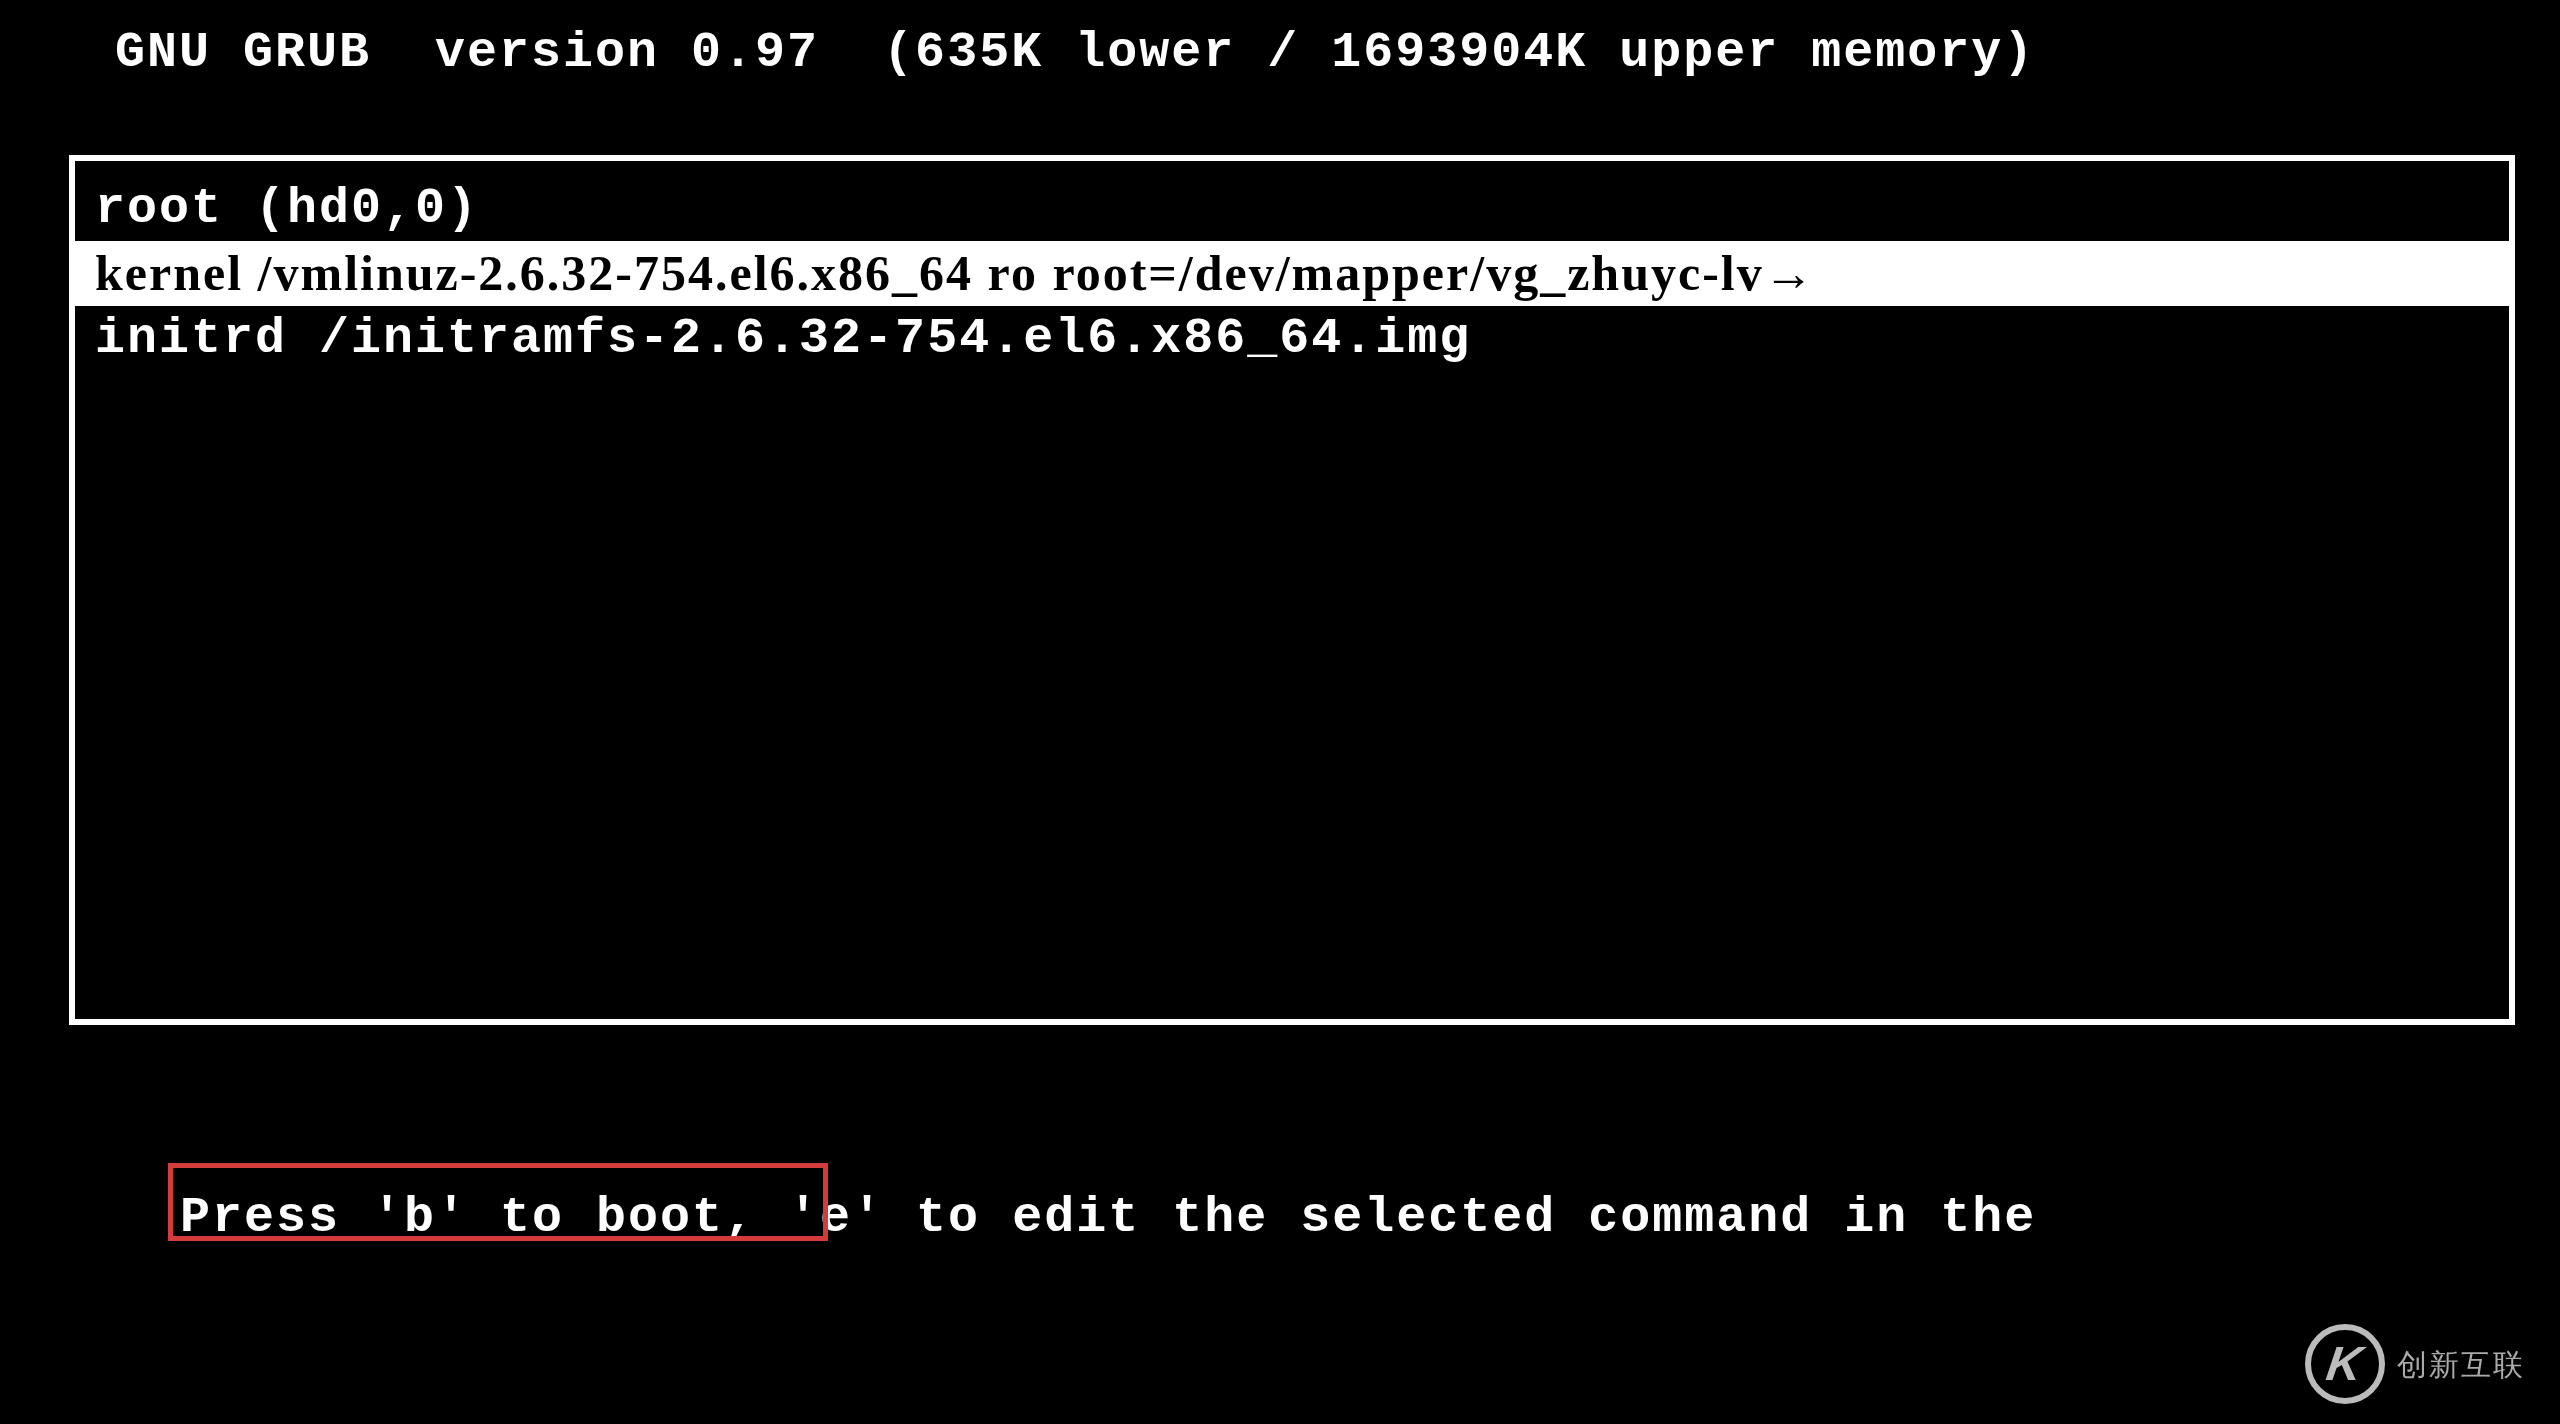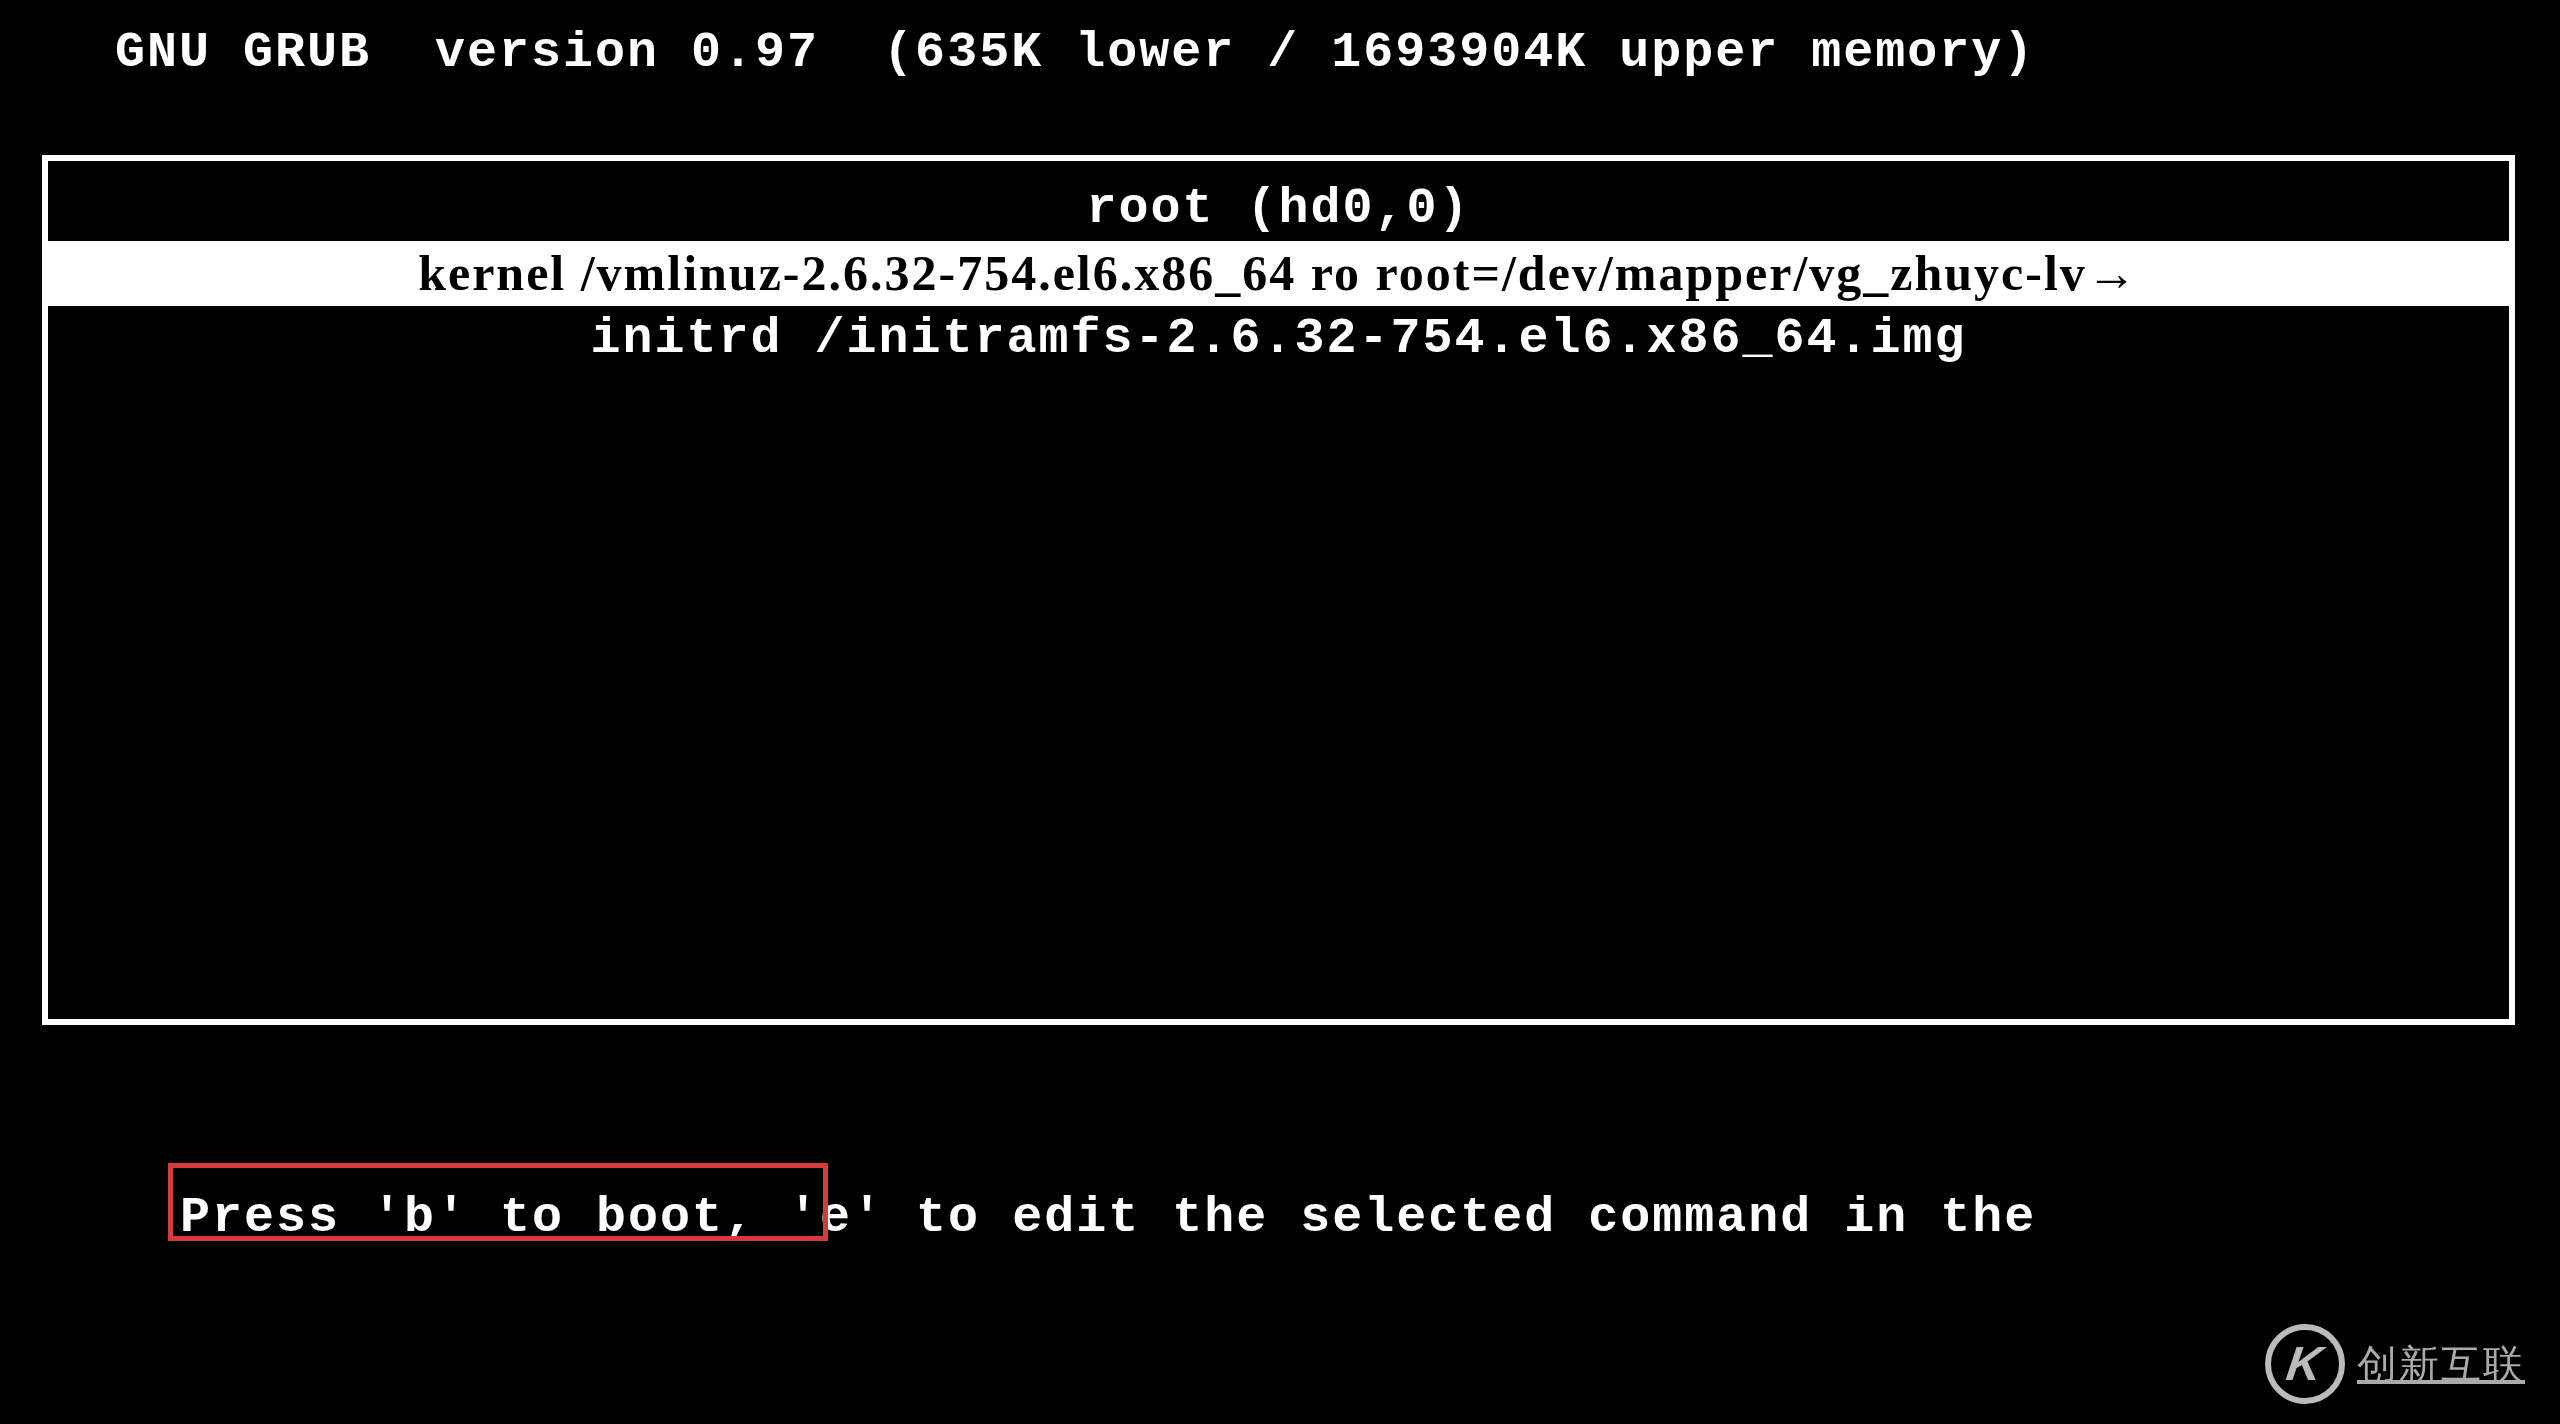--- a/index.html
+++ b/index.html
@@ -19,25 +19,24 @@
     font-size: 50px;
     line-height: 1.3;
     letter-spacing: 2px;
   }
   .header-line {
     padding: 20px 0 40px 115px;
     white-space: pre;
   }
   .menu-box {
     border: 6px solid #fff;
-    margin: 30px 45px 30px 42px;
+    margin: 30px 45px 30px 69px;
     height: 870px;
     padding: 15px 0;
     overflow: hidden;
-    text-align: center;
   }
   .menu-item {
     padding: 0 20px;
     white-space: pre;
     overflow: hidden;
   }
   .menu-item.selected {
     background: #fff;
     color: #000;
     font-family: Liberation Serif, serif;
@@ -80,25 +79,24 @@
   .watermark-k {
     font-family: sans-serif;
     font-weight: 900;
     font-size: 48px;
     color: #bbb;
     font-style: italic;
     transform: skewX(-8deg);
   }
   .watermark-text {
     font-family: sans-serif;
-    font-size: 40px;
+    font-size: 30px;
     color: #aaa;
     letter-spacing: 2px;
     font-weight: normal;
-    text-decoration: underline;
   }
 </style>
 </head>
 <body>
 
 <div class="header-line">GNU GRUB  version 0.97  (635K lower / 1693904K upper memory)</div>
 
 <div class="menu-box">
   <div class="menu-item">root (hd0,0)</div>
   <div class="menu-item selected">kernel /vmlinuz-2.6.32-754.el6.x86_64 ro root=/dev/mapper/vg_zhuyc-lv→</div>

